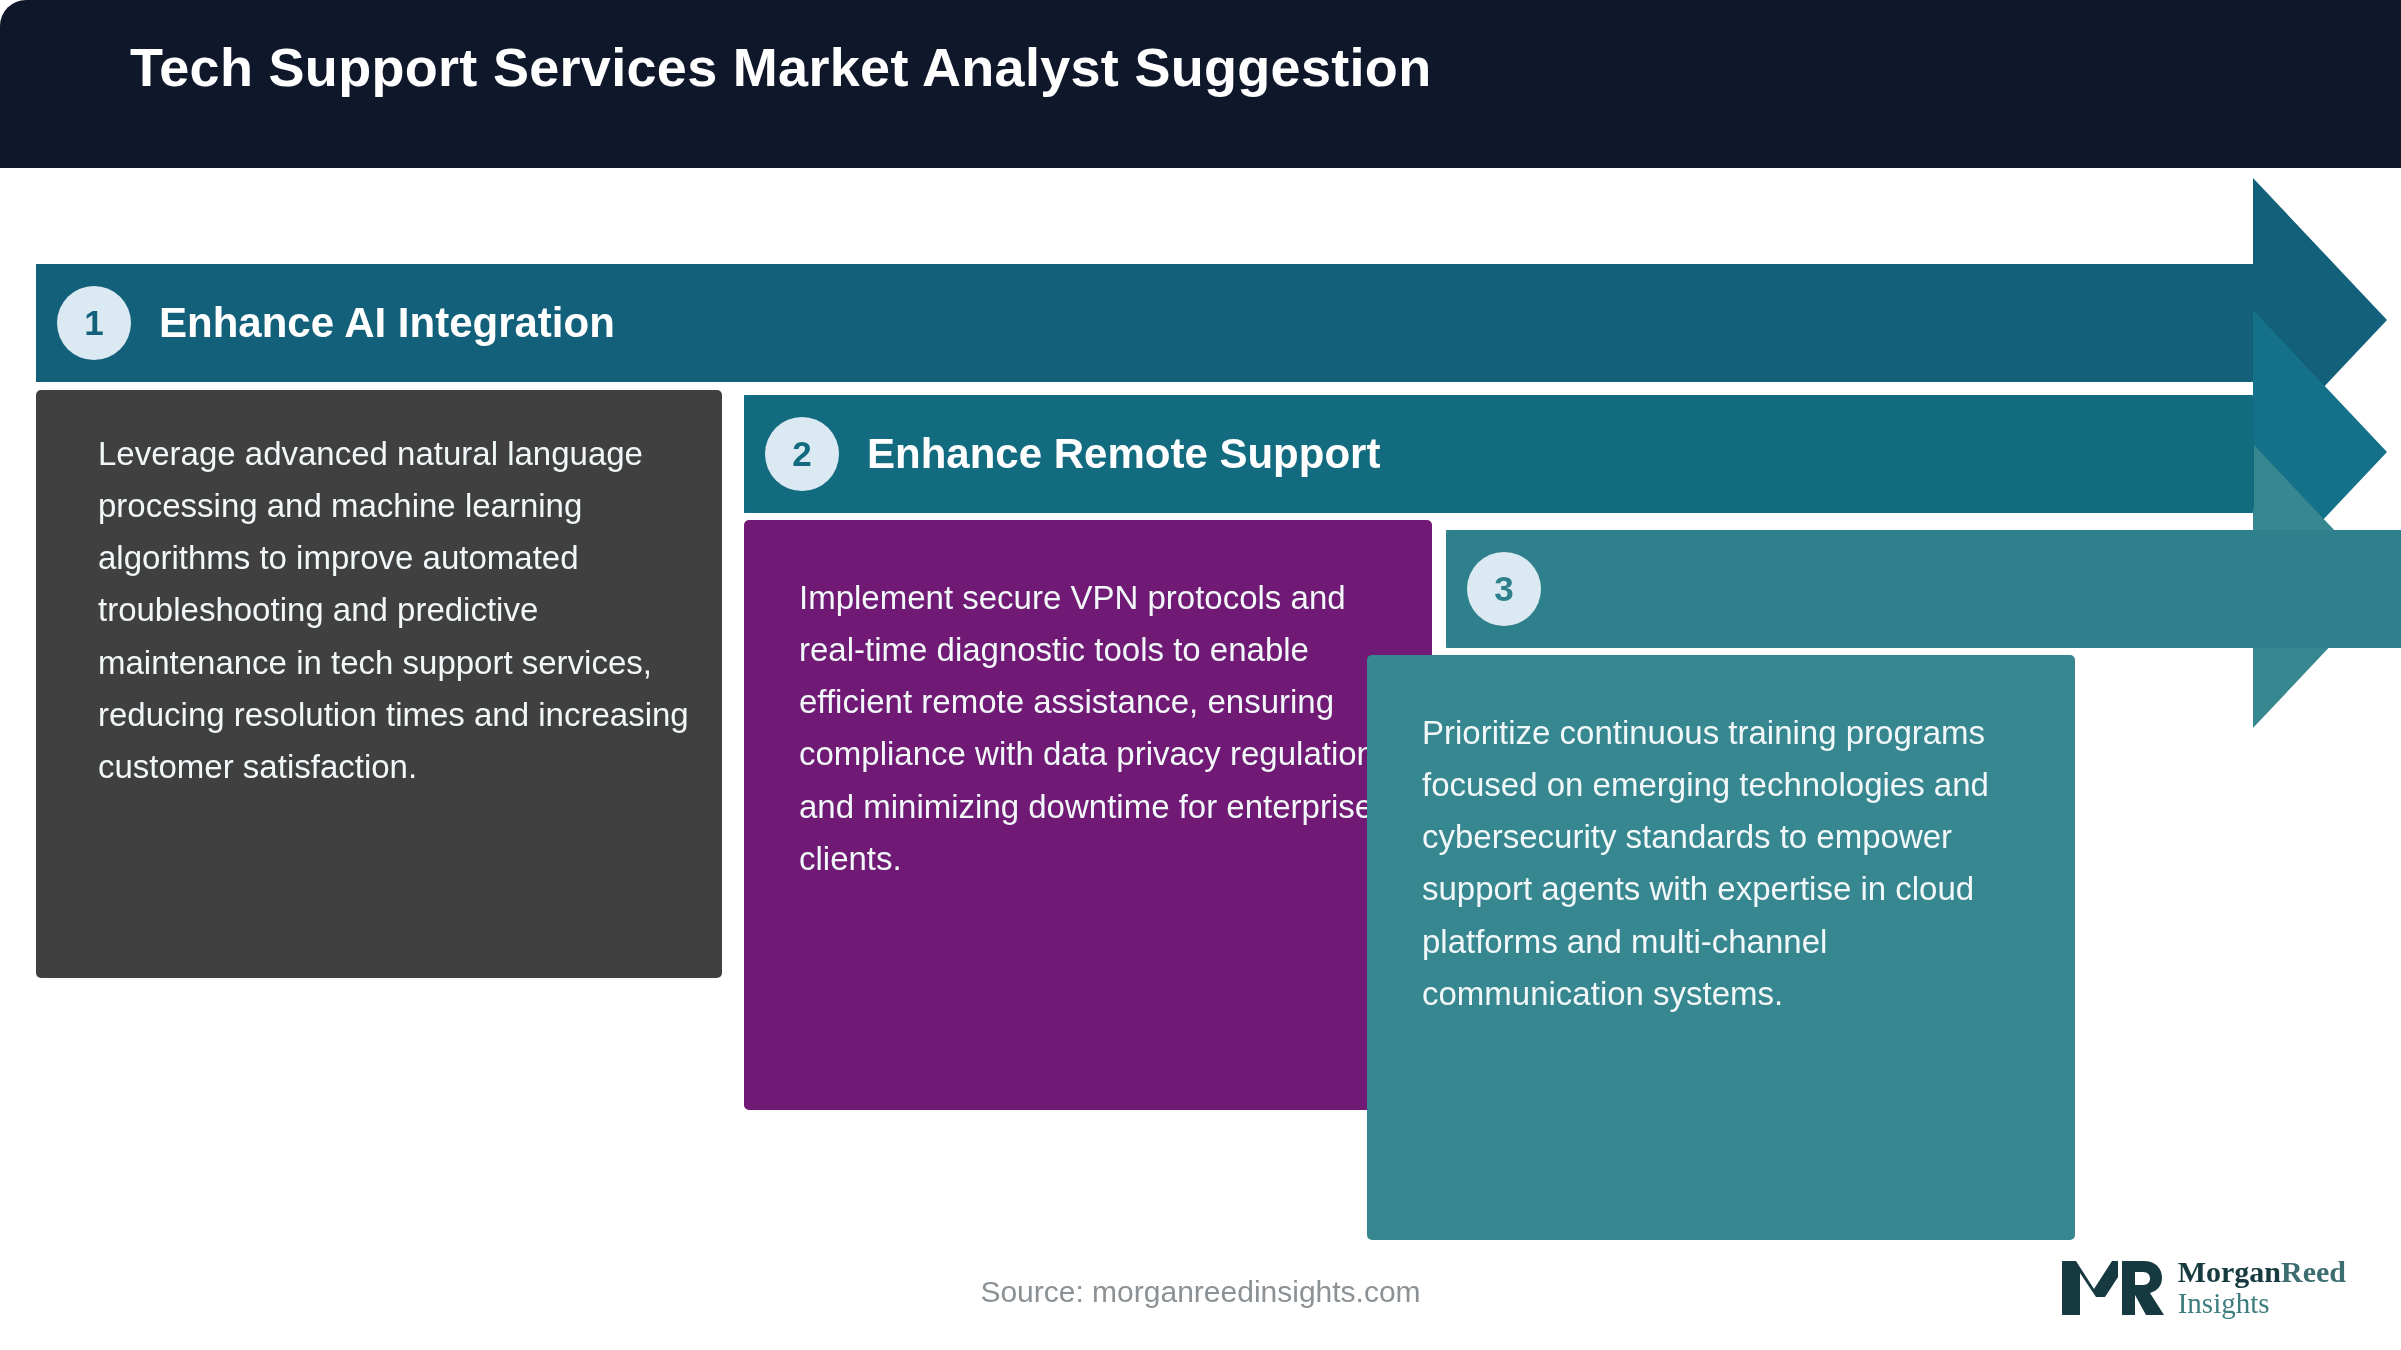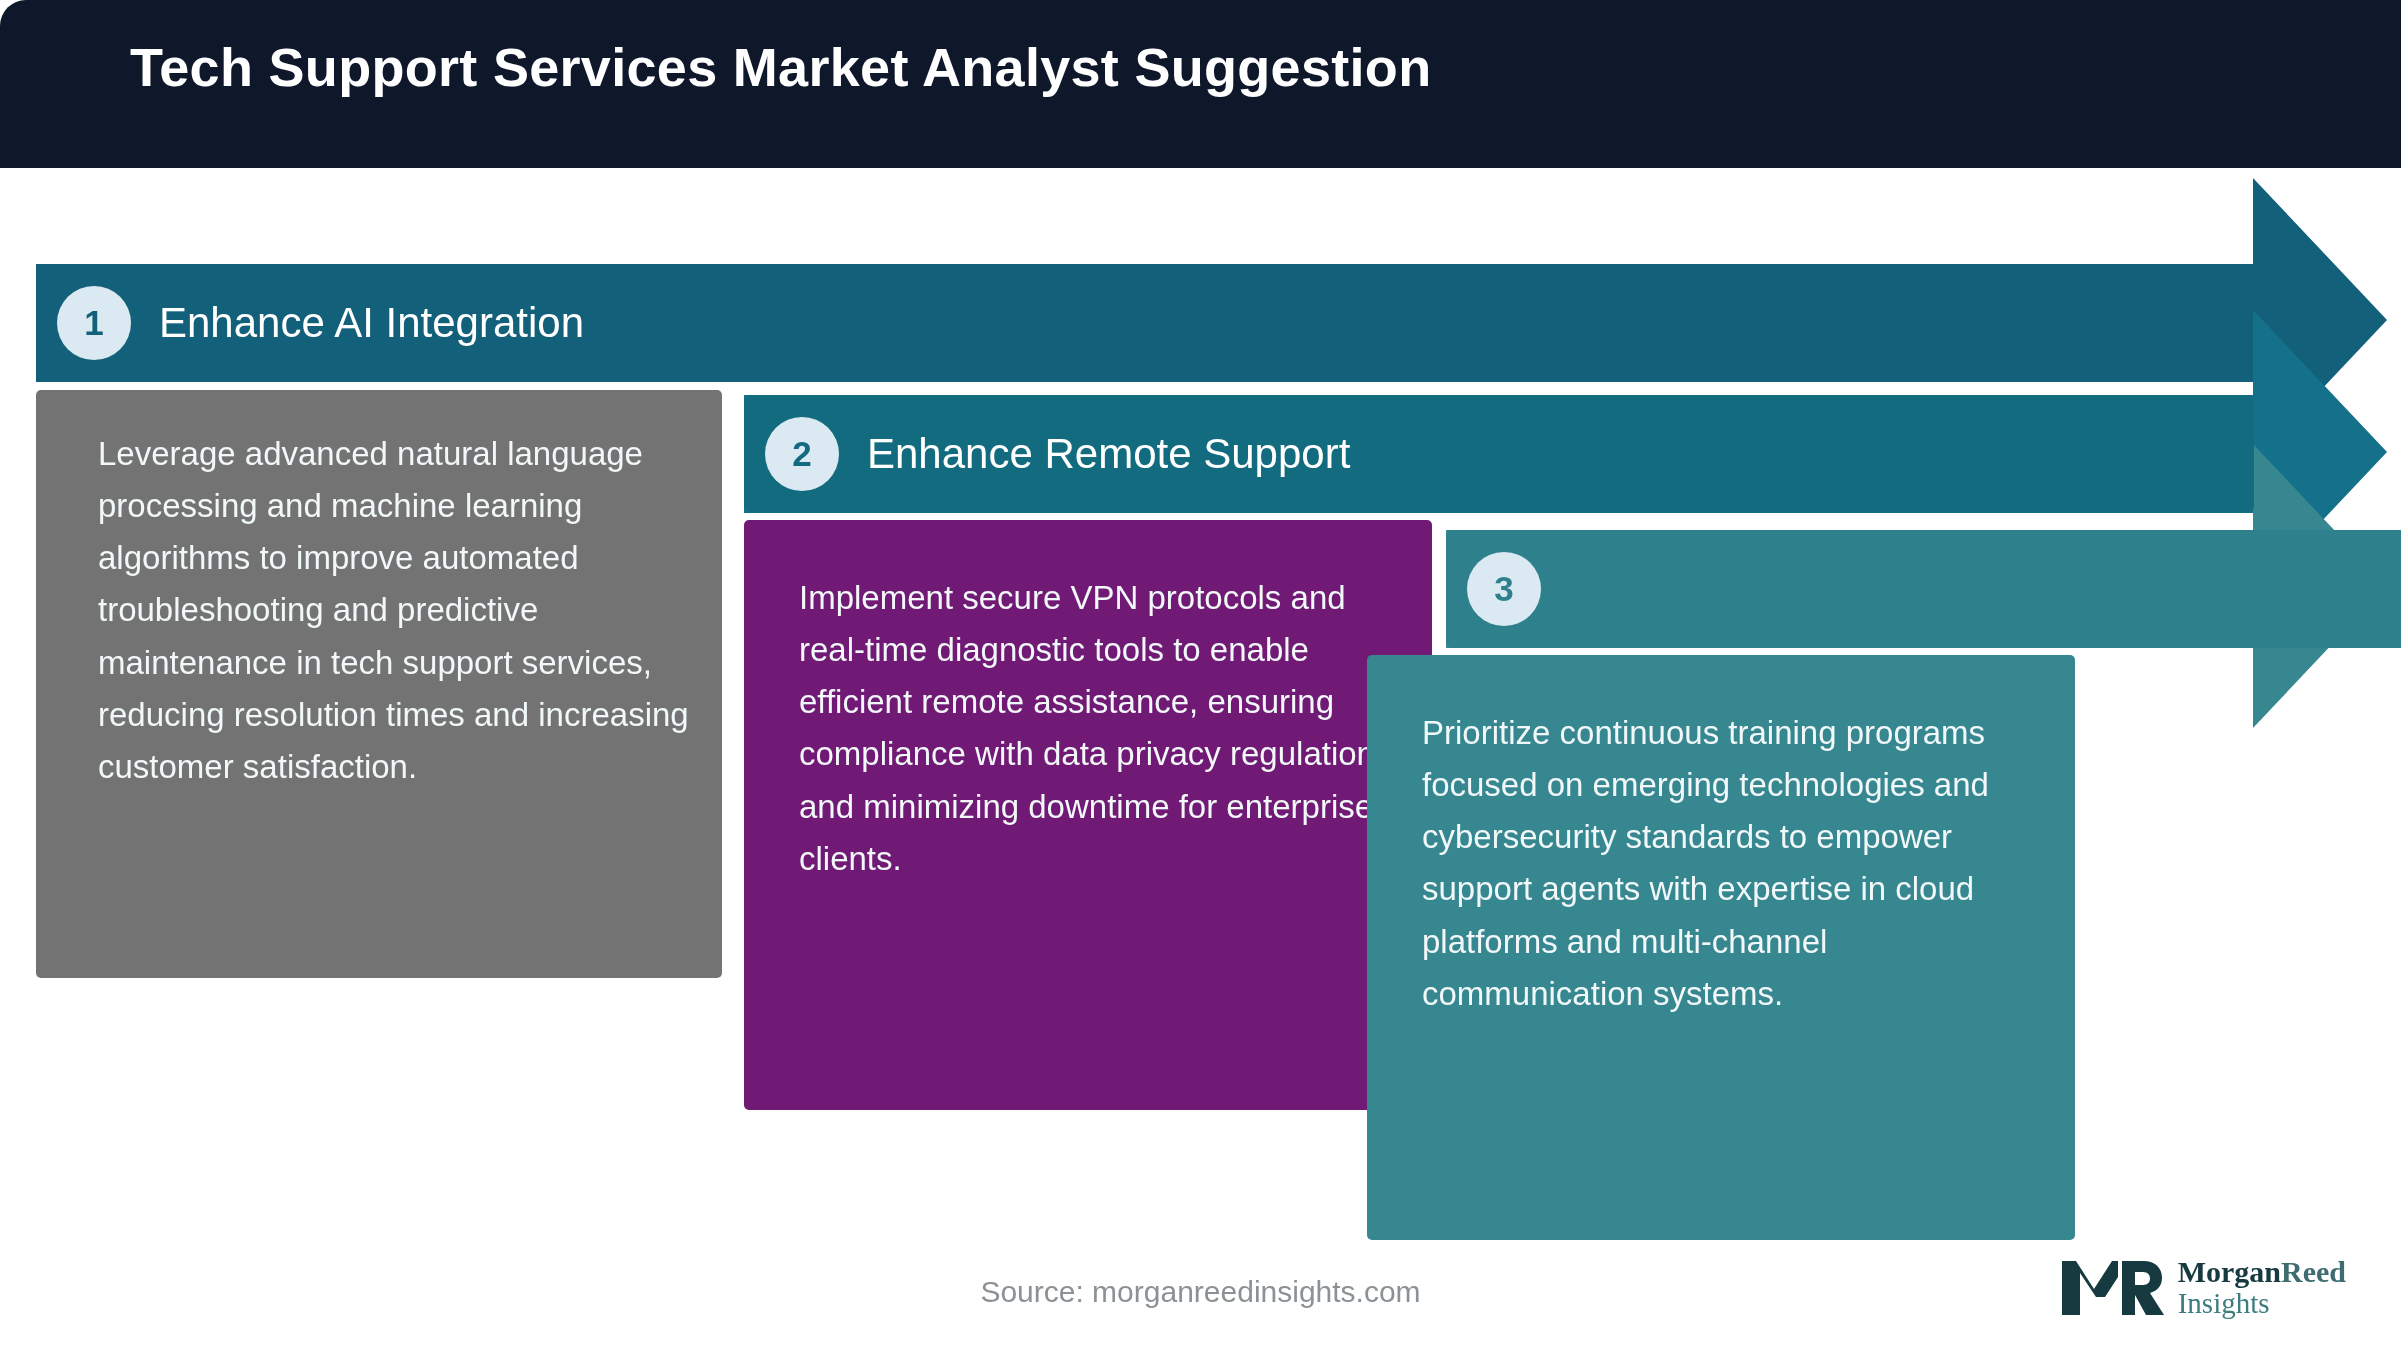--- a/index.html
+++ b/index.html
@@ -75,21 +75,21 @@
     display: flex;
     align-items: center;
     justify-content: center;
     font-size: 35px;
     font-weight: 600;
     flex: none;
     margin-left: 21px;
   }
   .step-title {
     font-size: 42px;
-    font-weight: normal;
+    font-weight: bold;
     color: #ffffff;
     margin-left: 28px;
     white-space: nowrap;
   }
 
   .step-body {
     position: absolute;
     border-radius: 5px;
     box-sizing: border-box;
   }
@@ -103,21 +103,21 @@
   
   #group1-header {
     left: 36px; top: 264px;
     width: 2215px; height: 118px;
     background: #13607a;
   }
   #group1-badge { color: #13607a; }
   #group1-body {
     left: 36px; top: 390px;
     width: 686px; height: 588px;
-    background: #737373;
+    background: #404040;
   }
   #group1-text { left: 62px; top: 38px; width: 608px; }
 
   
   #group2-header {
     left: 744px; top: 395px;
     width: 1510px; height: 118px;
     background: #136b80;
   }
   #group2-badge { color: #136b80; }

